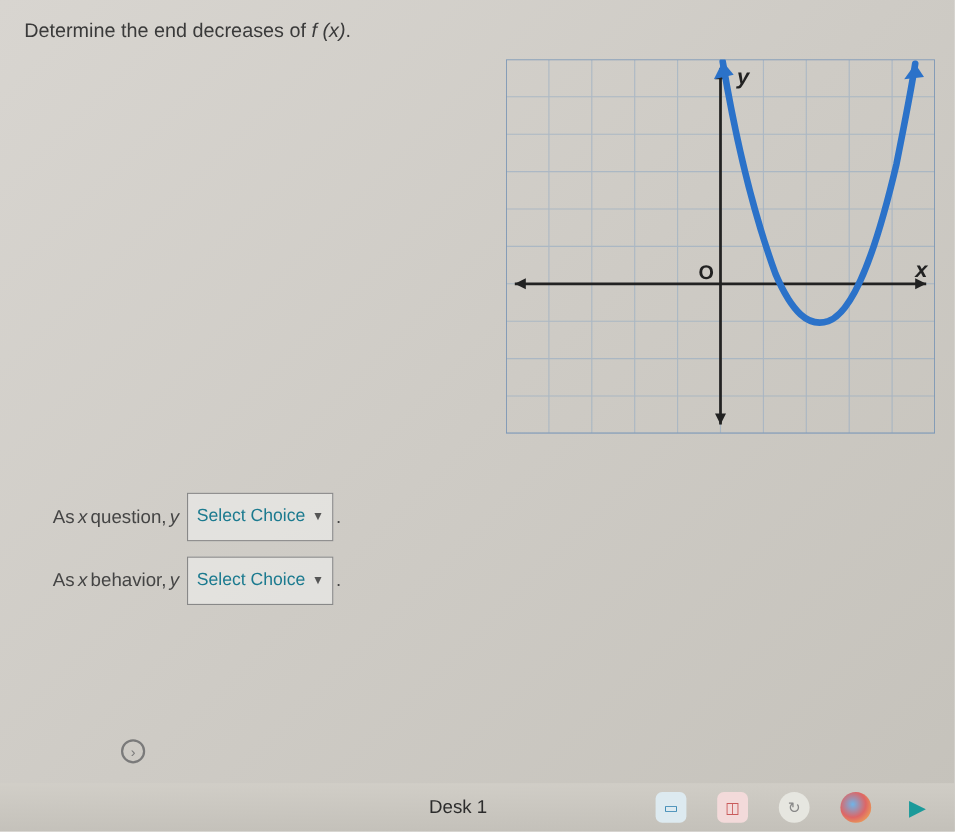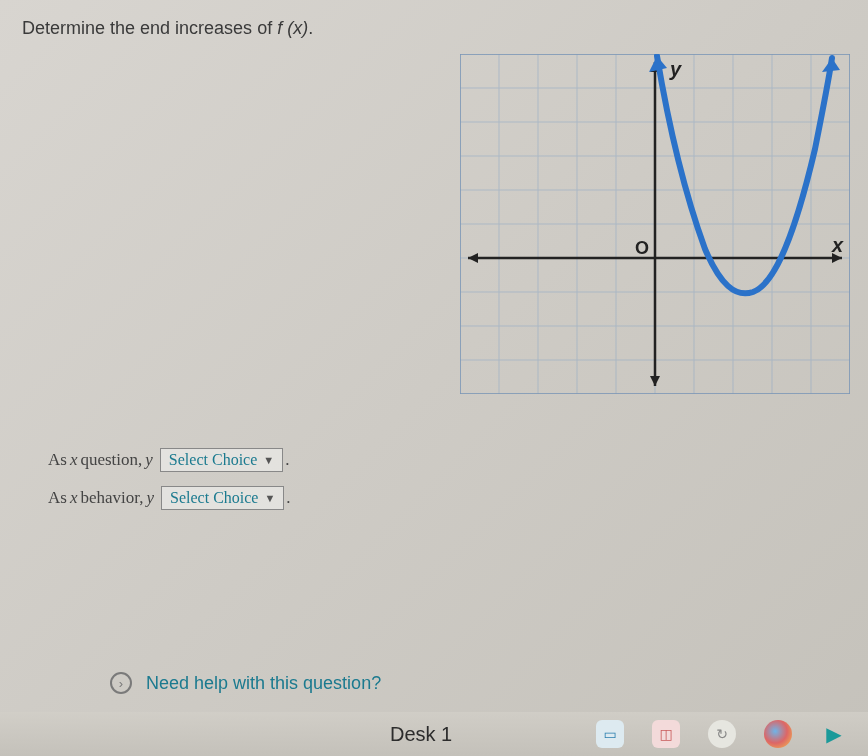--- a/index.html
+++ b/index.html
@@ -30,29 +30,28 @@
     position: absolute;
     top: 448px;
     left: 48px;
   }
   .answer-row {
     font-size: 17px;
     color: #444;
     margin-bottom: 14px;
     display: flex;
     align-items: center;
-    font-family: Liberation Serif, serif;
   }
   .answer-row .var { font-style: italic; margin: 0 3px; }
   .select-box {
     display: inline-flex;
     align-items: center;
     border: 1px solid #888;
     background: rgba(240,240,238,0.6);
-    padding: 2px 8px;
+    padding: 12px 8px;
     margin-left: 4px;
     color: #1b7a8f;
     font-size: 16px;
     cursor: pointer;
   }
   .select-box .chev {
     margin-left: 6px;
     font-size: 11px;
     color: #555;
   }
@@ -88,21 +87,21 @@
     height: 44px;
     background: linear-gradient(180deg, rgba(210,207,200,0.8), rgba(195,192,185,0.9));
     display: flex;
     align-items: center;
     padding: 0 20px;
   }
   .desk-label {
     position: absolute;
     left: 390px;
     color: #2c2c2c;
-    font-size: 20px;
+    font-size: 17px;
   }
   .tool-icons {
     position: absolute;
     right: 20px;
     display: flex;
     gap: 28px;
     align-items: center;
   }
   .tool {
     width: 28px;
@@ -116,21 +115,21 @@
   .tool.screen { background:#ddeaf0; color:#2b7fae; border-radius:6px; }
   .tool.square { background:#f3dada; color:#c95b5b; border-radius:6px; }
   .tool.refresh { background:#e6e6e0; color:#888; }
   .tool.circle { background: radial-gradient(circle at 40% 40%, #6fb4e8, #d66, #f5c24c); }
   .tool.play { color:#1b9a9a; font-size:20px; background:transparent; }
 </style>
 </head>
 <body>
 
 <div class="question-title">
-  <span>Determine the end increases of </span><span class="fx">f (x)</span><span>.</span>
+  <span>Determine the end decreases of </span><span class="fx">f (x)</span><span>.</span>
 </div>
 
 <div class="graph-container">
   <svg width="390" height="340">
 
     <g stroke="#8fa8c4" stroke-width="1" opacity="0.55">
       <line x1="0" y1="0" x2="390" y2="0"></line>
       <line x1="0" y1="34" x2="390" y2="34"></line>
       <line x1="0" y1="68" x2="390" y2="68"></line>
       <line x1="0" y1="102" x2="390" y2="102"></line>
@@ -201,21 +200,20 @@
     <span class="select-box">
       <span>Select Choice</span>
       <span class="chev">▼</span>
     </span>
     <span class="period">.</span>
   </div>
 </div>
 
 <div class="help-row">
   <span class="help-icon">›</span>
-  <span class="help-text">Need help with this question?</span>
 </div>
 
 <div class="bottom-bar">
   <span class="desk-label">Desk 1</span>
   <div class="tool-icons">
     <div class="tool screen">▭</div>
     <div class="tool square">◫</div>
     <div class="tool refresh">↻</div>
     <div class="tool circle"></div>
     <div class="tool play">▶</div>

